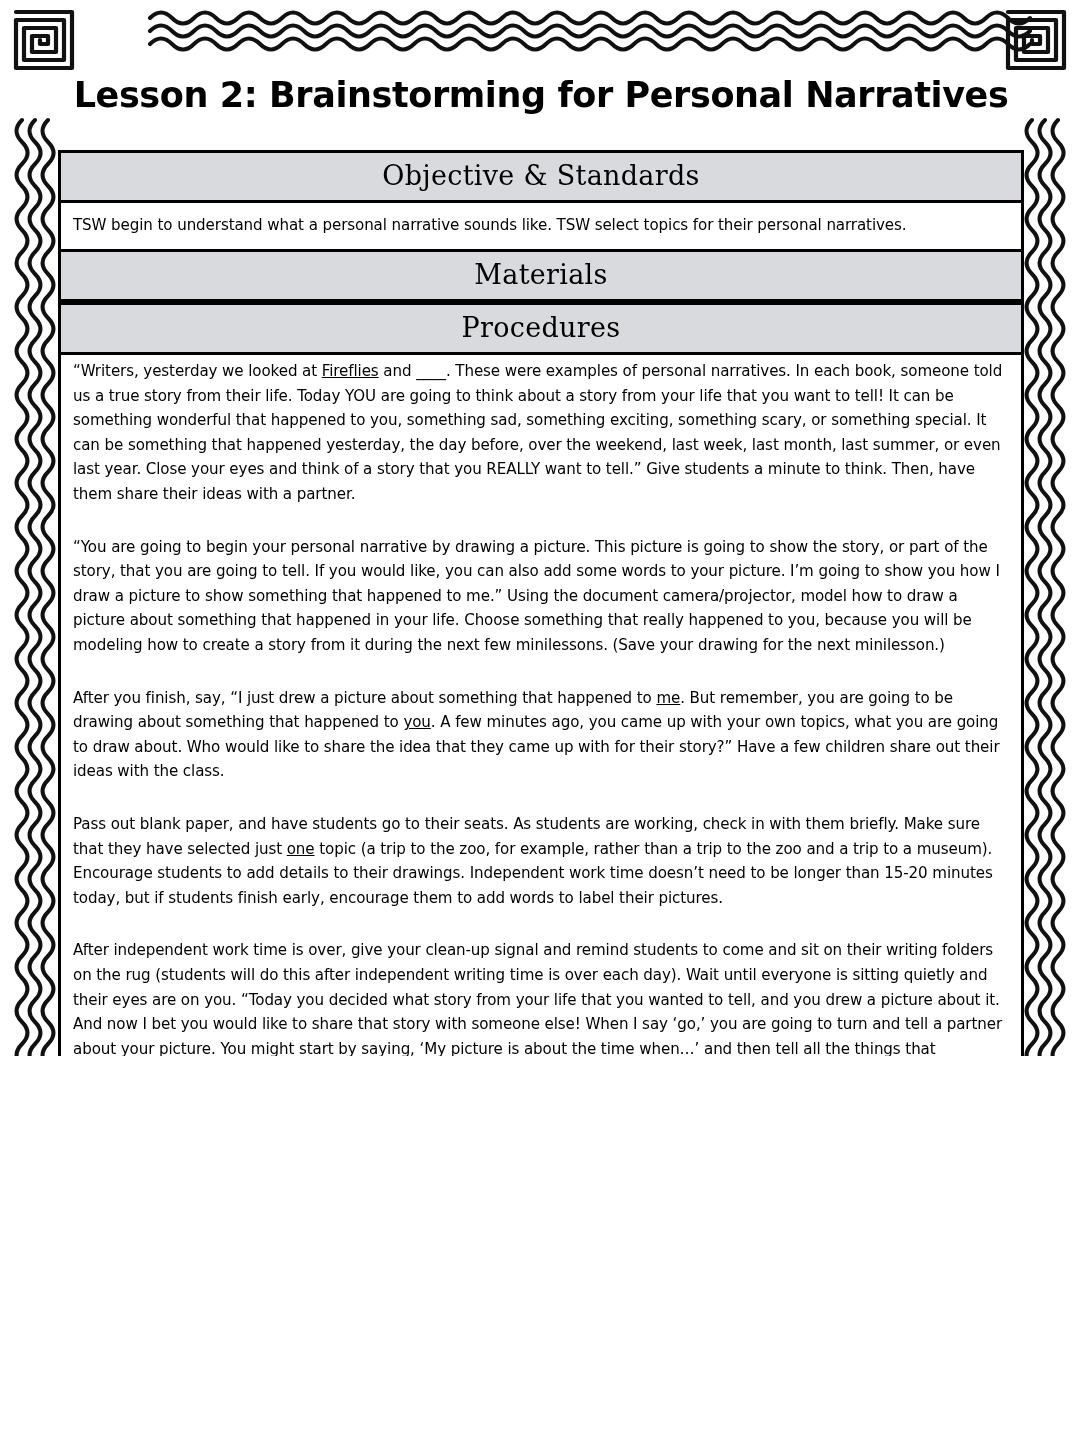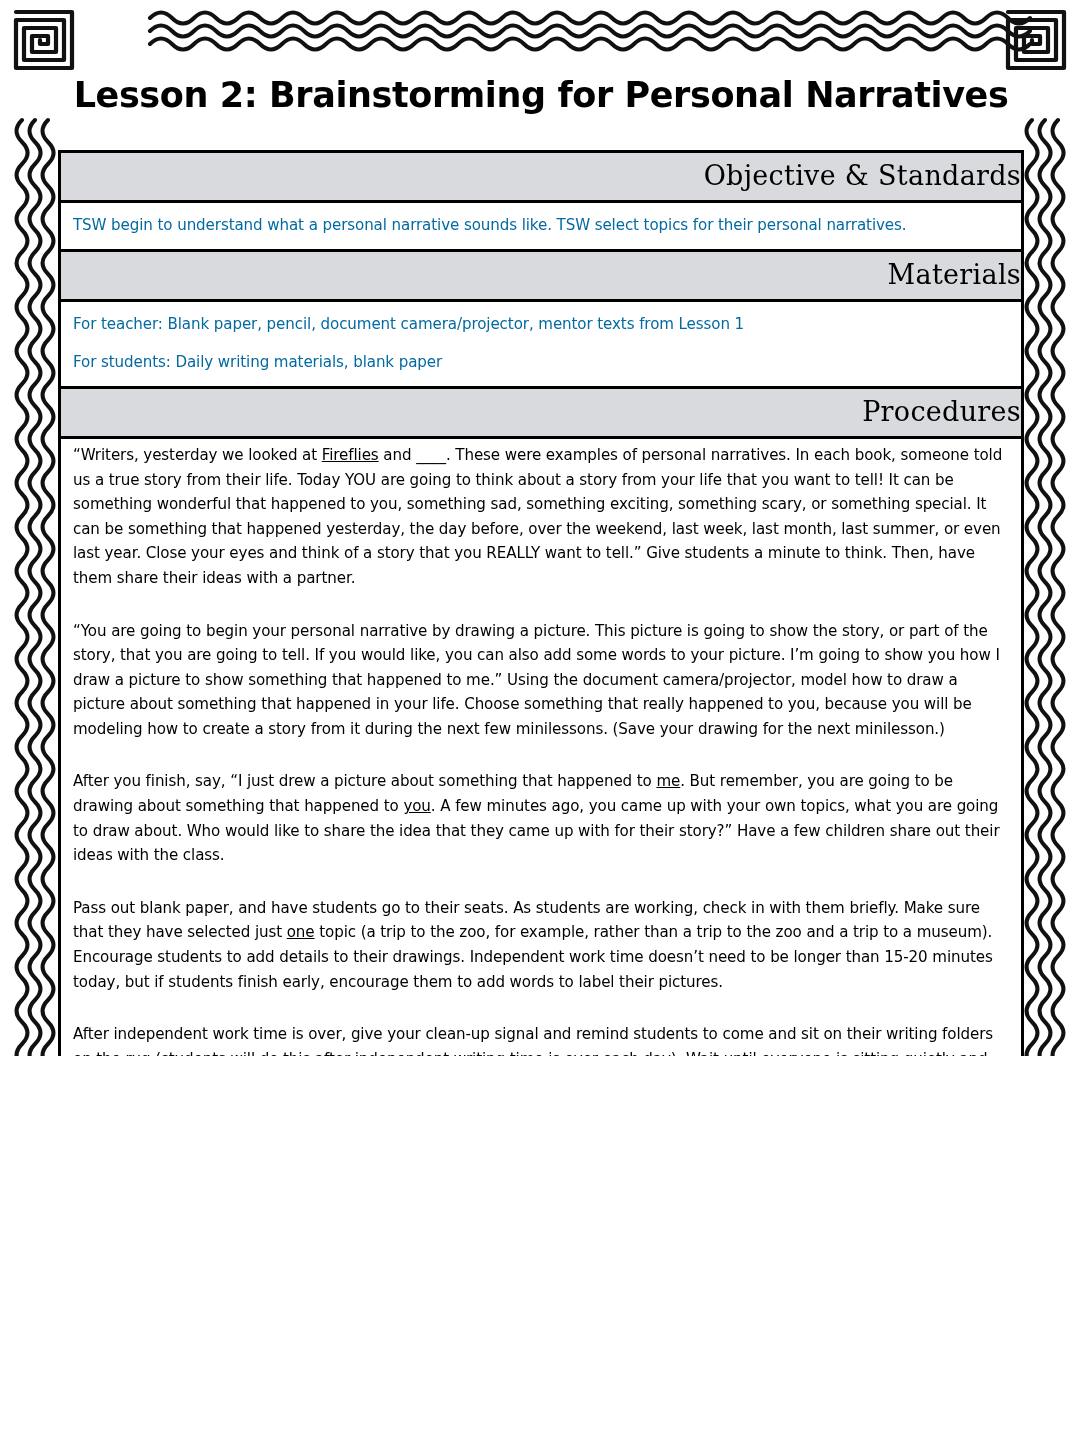--- a/index.html
+++ b/index.html
@@ -47,35 +47,35 @@
     white-space: nowrap;
   }
 
   .frame {
     border: 3px solid #000;
   }
 
   .band {
     background: #d8dadd;
     border-bottom: 3px solid #000;
-    text-align: right;
+    text-align: center;
     font-family: "DejaVu Serif", serif;
     font-size: 27px;
     letter-spacing: 0.3px;
     color: #000;
     padding: 7px 0 9px 0;
   }
   .band.mid { border-top: 3px solid #000; }
 
   .body-block {
     padding: 10px 13px 12px 12px;
     font-family: "DejaVu Sans", sans-serif;
     font-size: 15.1px;
     line-height: 1.62;
-    color: #0369a1;
+    color: #000000;
     letter-spacing: -0.1px;
   }
   .body-block p { margin: 0 0 0 0; }
   .body-block p + p { margin-top: 13px; }
 
   .proc-block {
     padding: 4px 14px 10px 12px;
     font-family: "DejaVu Sans", sans-serif;
     font-size: 15.1px;
     line-height: 1.63;
@@ -169,24 +169,20 @@
 
     <h1 class="page-title">Lesson 2:  Brainstorming for Personal Narratives</h1>
 
     <div class="frame">
       <div class="band">Objective &amp; Standards</div>
       <div class="body-block">
         <p>TSW begin to understand what a personal narrative sounds like.  TSW select topics for their personal narratives.</p>
       </div>
 
       <div class="band mid">Materials</div>
-      <div class="body-block">
-        <p>For teacher:  Blank paper, pencil, document camera/projector, mentor texts from Lesson 1</p>
-        <p>For students:  Daily writing materials, blank paper</p>
-      </div>
 
       <div class="band mid">Procedures</div>
       <div class="proc-block">
 
         <p>
           <span>“Writers, yesterday we looked at </span><span class="u">Fireflies</span><span> and ____. These were examples of personal narratives. In each book, someone told us a true story from their life. Today YOU are going to think about a story from your life that you want to tell!  It can be something wonderful that happened to you, something sad, something exciting, something scary, or something special.  It can be something that happened yesterday, the day before, over the weekend, last week, last month, last summer, or even last year.  Close your eyes and think of a story that you REALLY want to tell.”  Give students a minute to think. Then, have them share their ideas with a partner.</span>
         </p>
 
         <p>“You are going to begin your personal narrative by drawing a picture.  This picture is going to show the story, or part of the story, that you are going to tell.  If you would like, you can also add some words to your picture.  I’m going to show you how I draw a picture to show something that happened to me.”  Using the document camera/projector, model how to draw a picture about something that happened in your life.  Choose something that really happened to you, because you will be modeling how to create a story from it during the next few minilessons.  (Save your drawing for the next minilesson.)</p>
 

